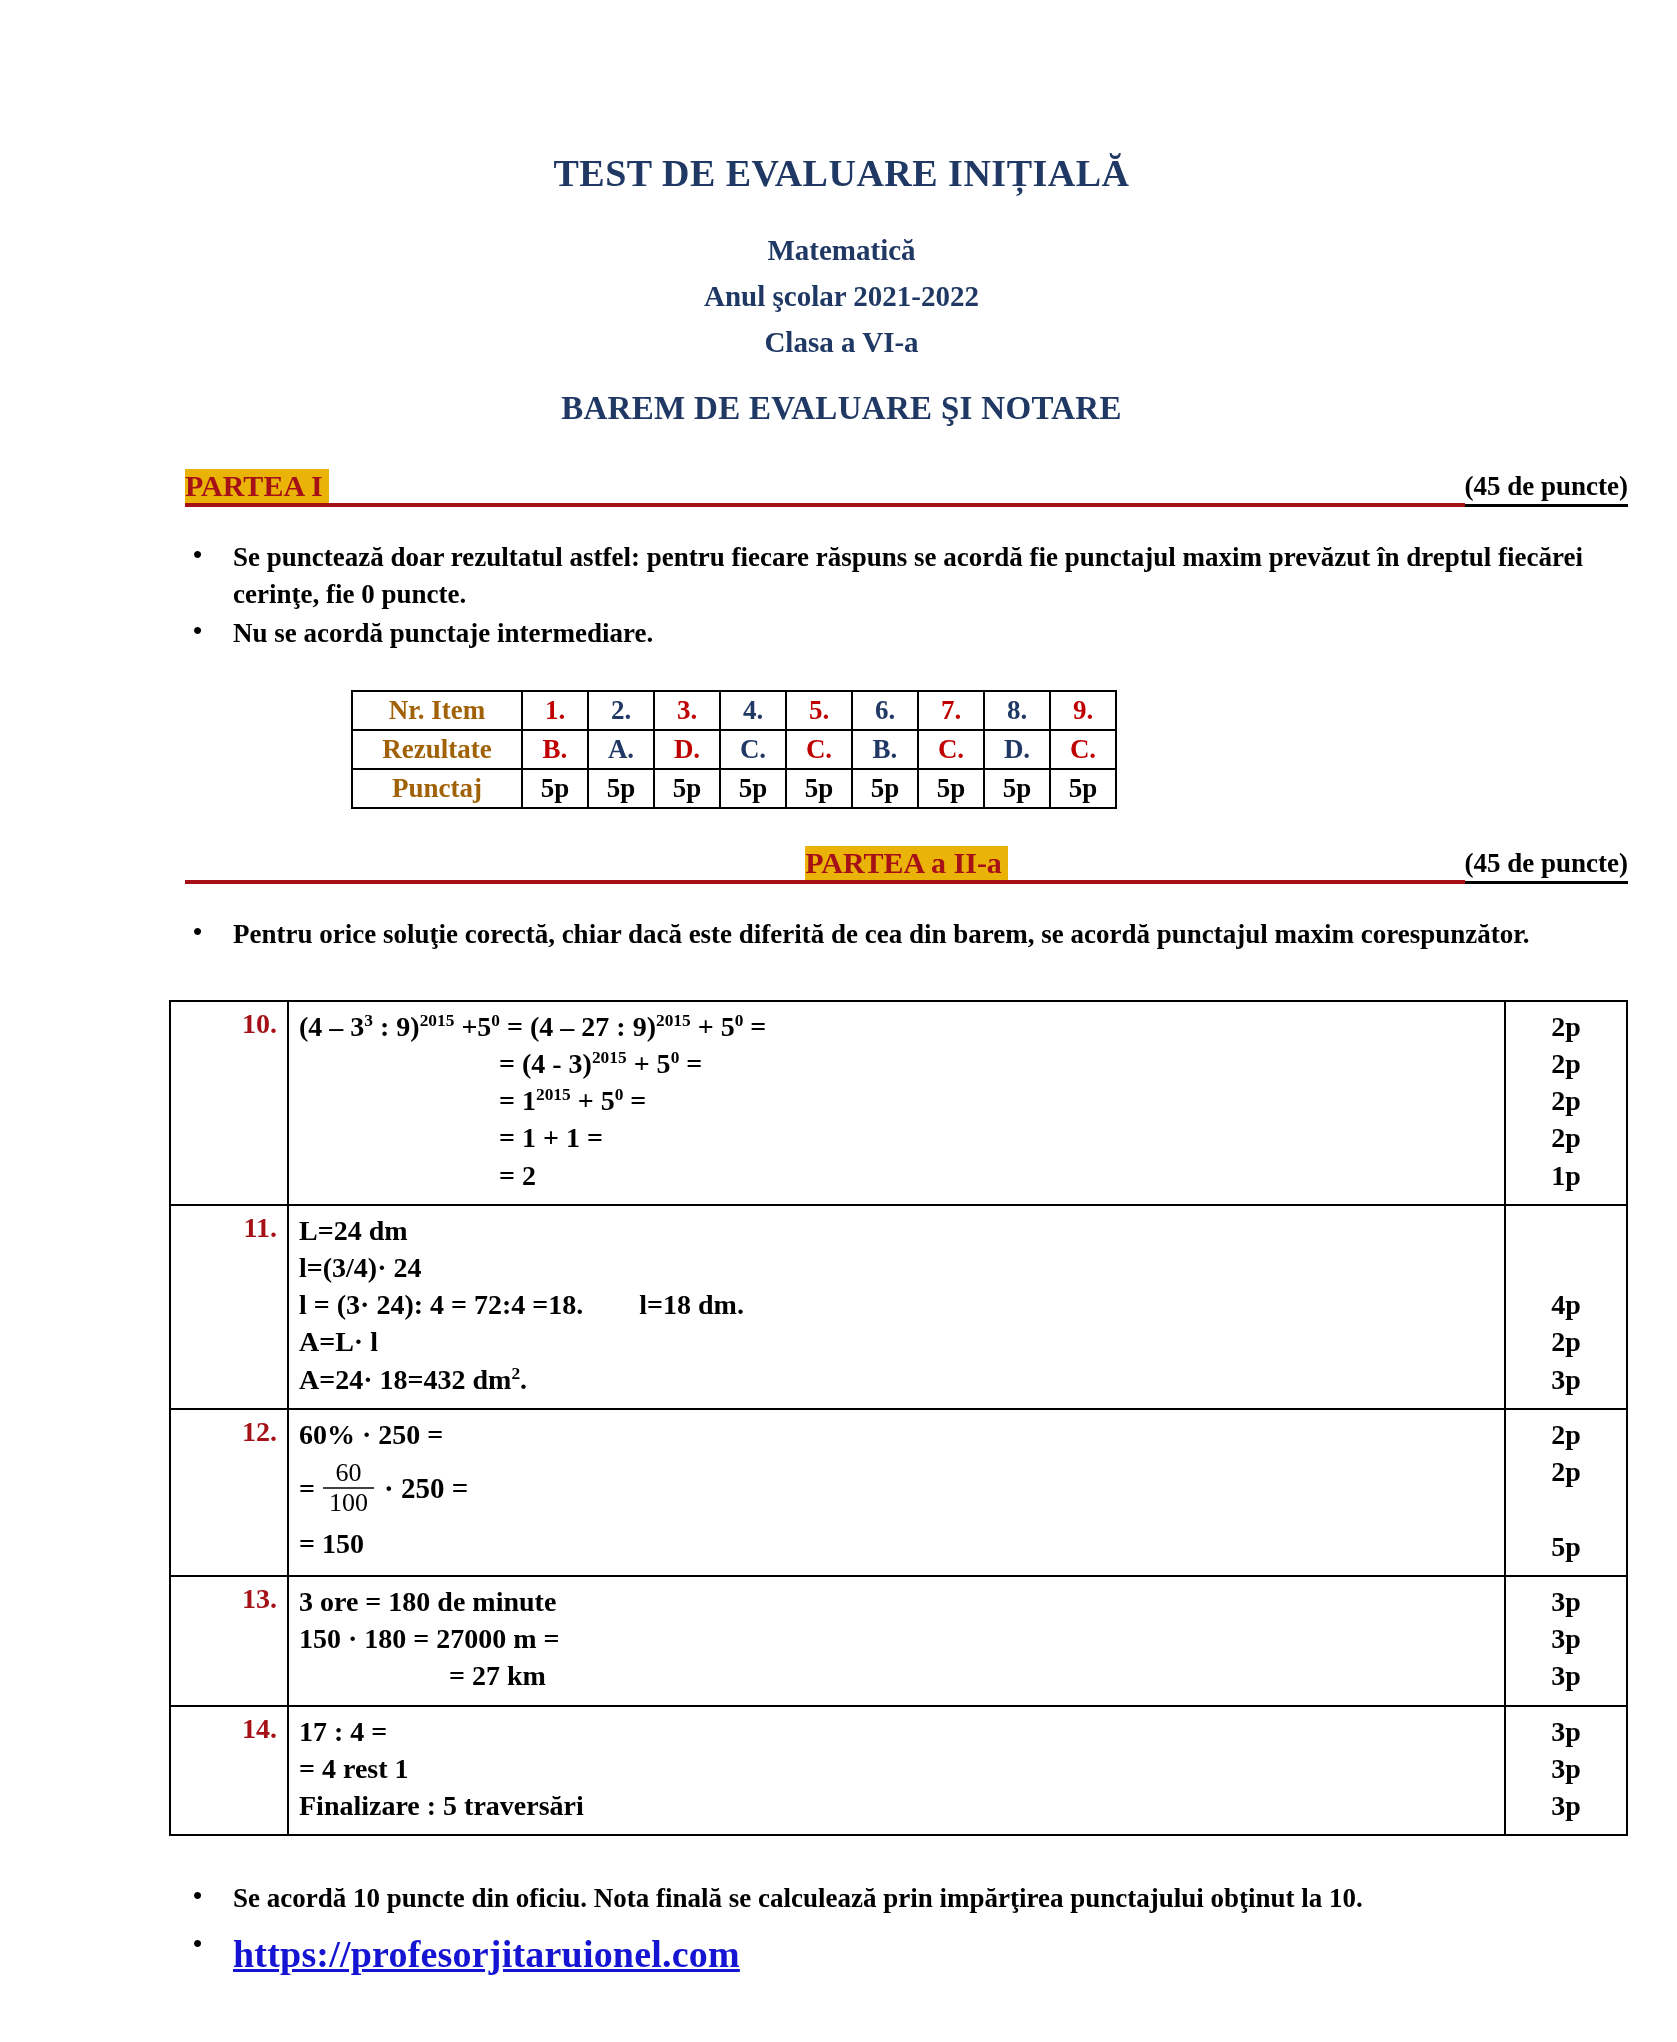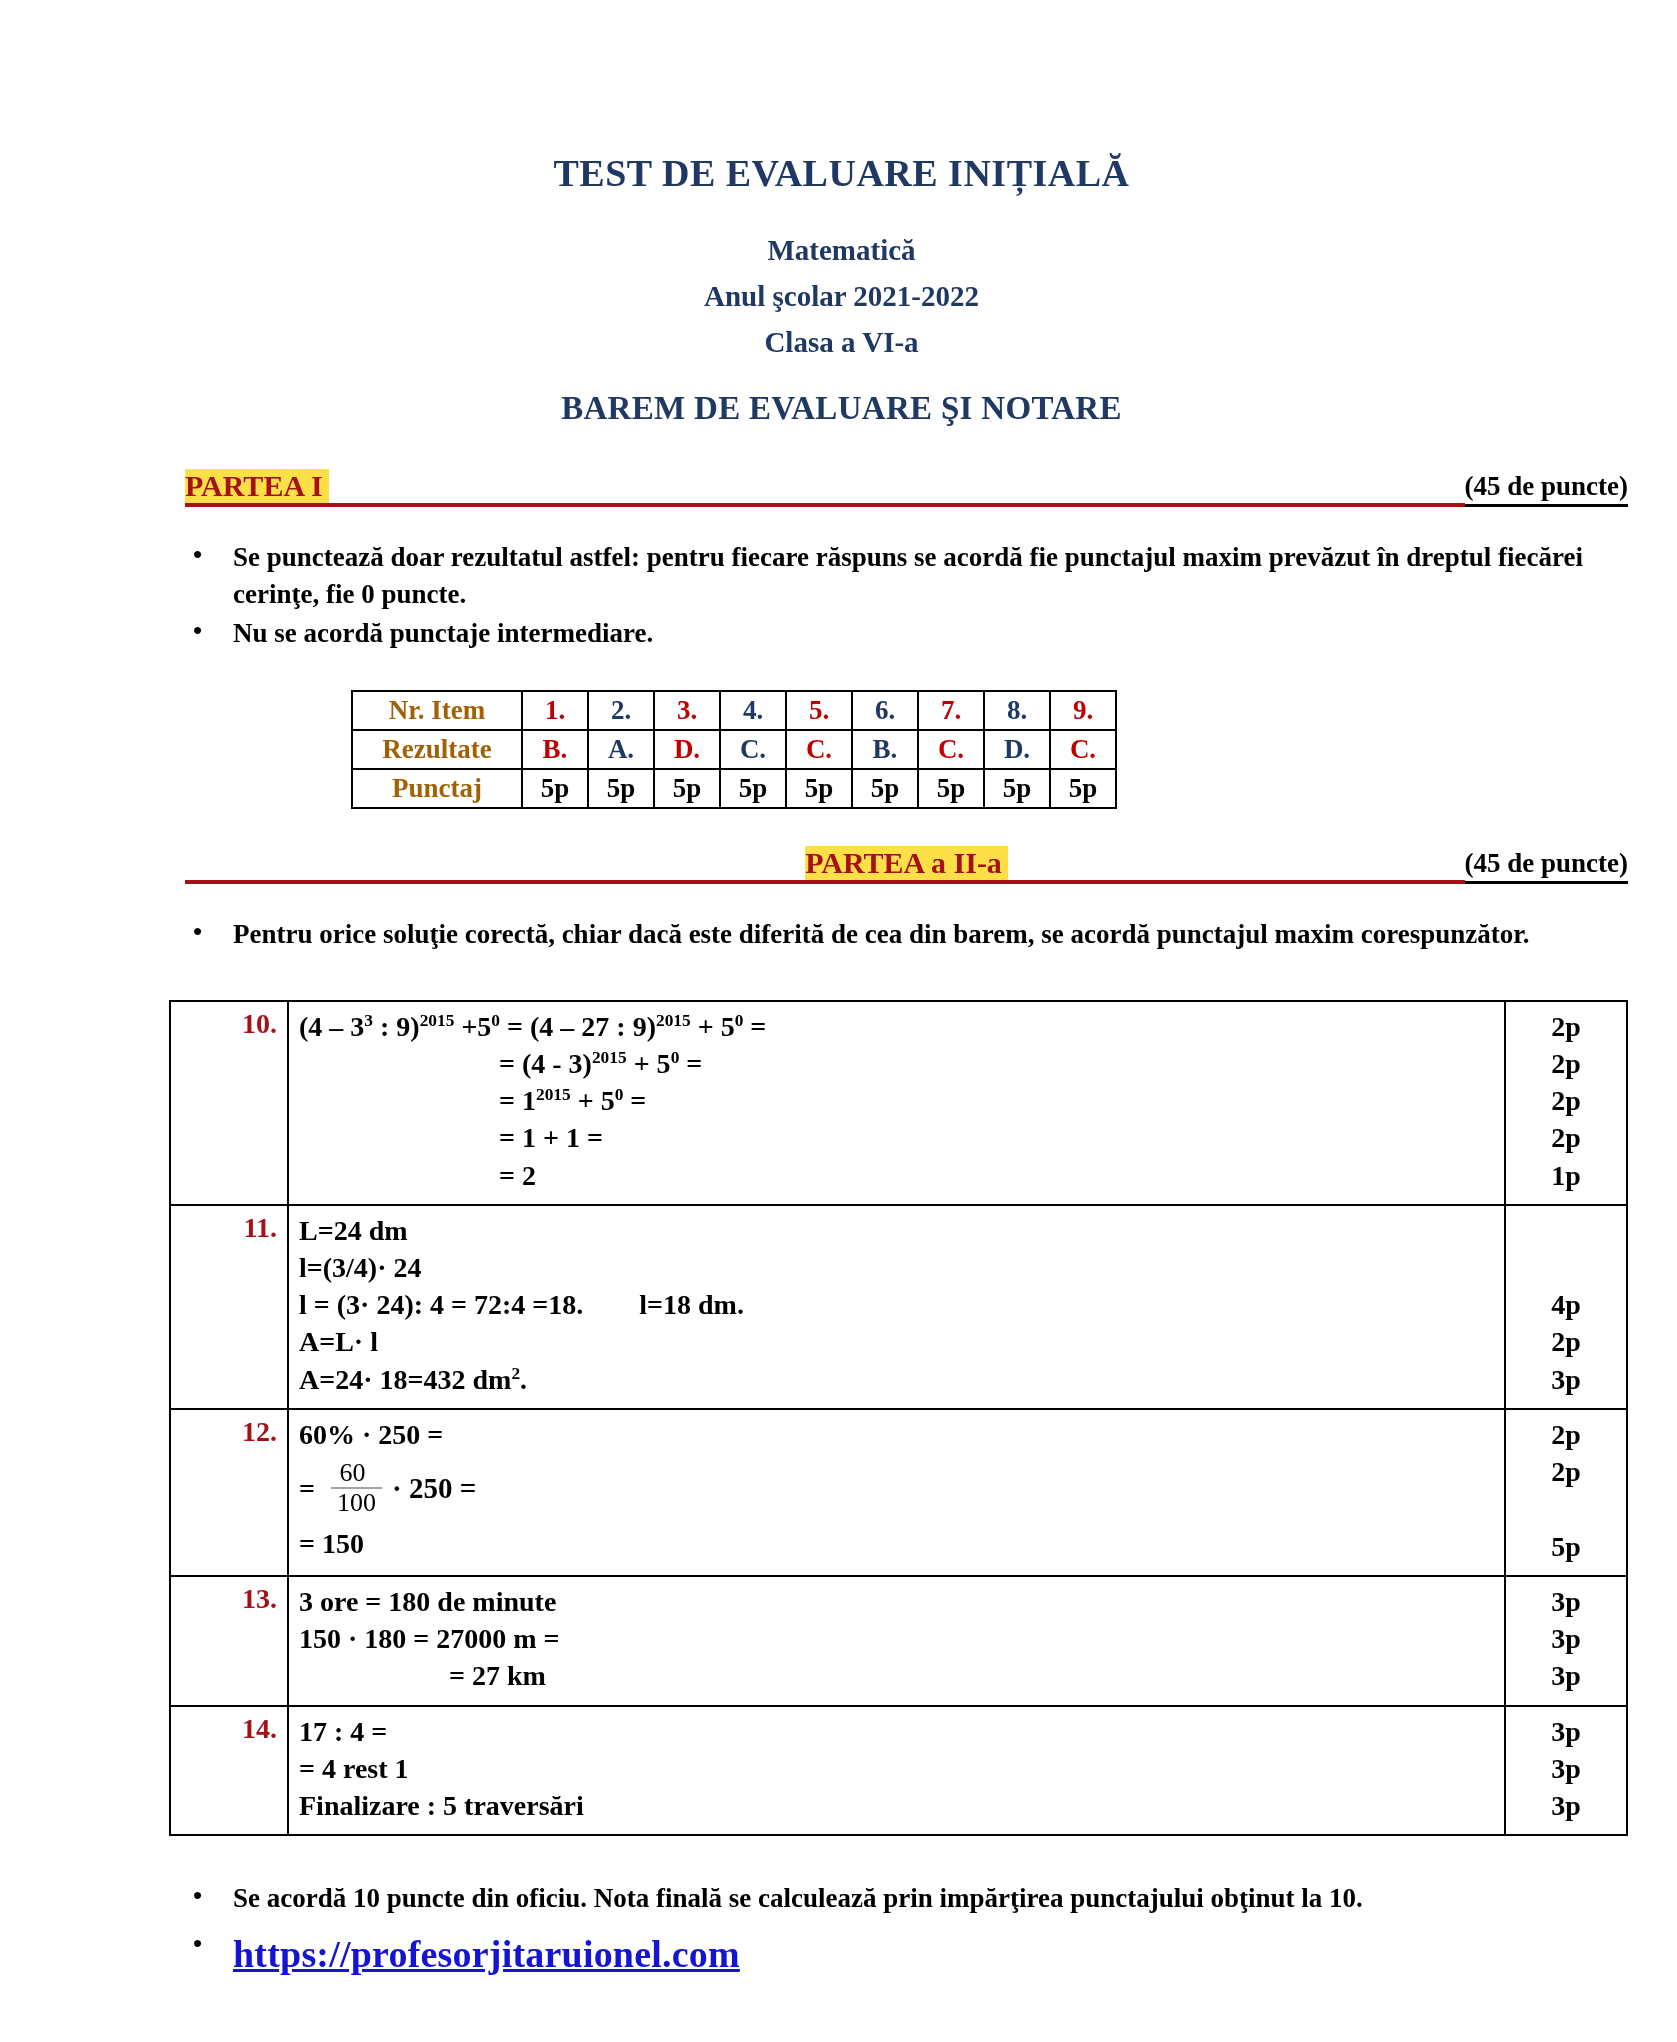--- a/index.html
+++ b/index.html
@@ -60,21 +60,21 @@
     padding: 0 52px 0 182px;
     height: 40px;
   }
   .section-head .sec-label {
     color: #A51116;
     font-weight: bold;
     font-size: 30px;
     display: inline-block;
     position: relative;
     z-index: 2;
-    background: #fde047;
+    background: #eab308;
     padding-right: 6px;
   }
   .section-head .sec-points {
     color: #000000;
     font-weight: bold;
     font-size: 27px;
     position: absolute;
     right: 52px;
     top: 2px;
     z-index: 2;
@@ -189,21 +189,21 @@
   .frac {
     display: inline-flex;
     flex-direction: column;
     align-items: center;
     font-weight: normal;
     font-size: 26px;
     line-height: 1.08;
     margin: 0 6px;
   }
   .frac .num { padding: 0 6px; }
-  .frac .den { padding: 0 6px; border-top: 2px solid #a3a3a3; margin-left: 8px; }
+  .frac .den { padding: 0 6px; border-top: 2px solid #404040; }
   .fr-tail { font-weight: bold; font-size: 29px; margin-left: 4px; }
 
   
   ul.footer-bullets {
     margin: 44px 0 0 0;
     padding: 0 60px 0 182px;
     list-style: none;
   }
   ul.footer-bullets li {
     position: relative;

